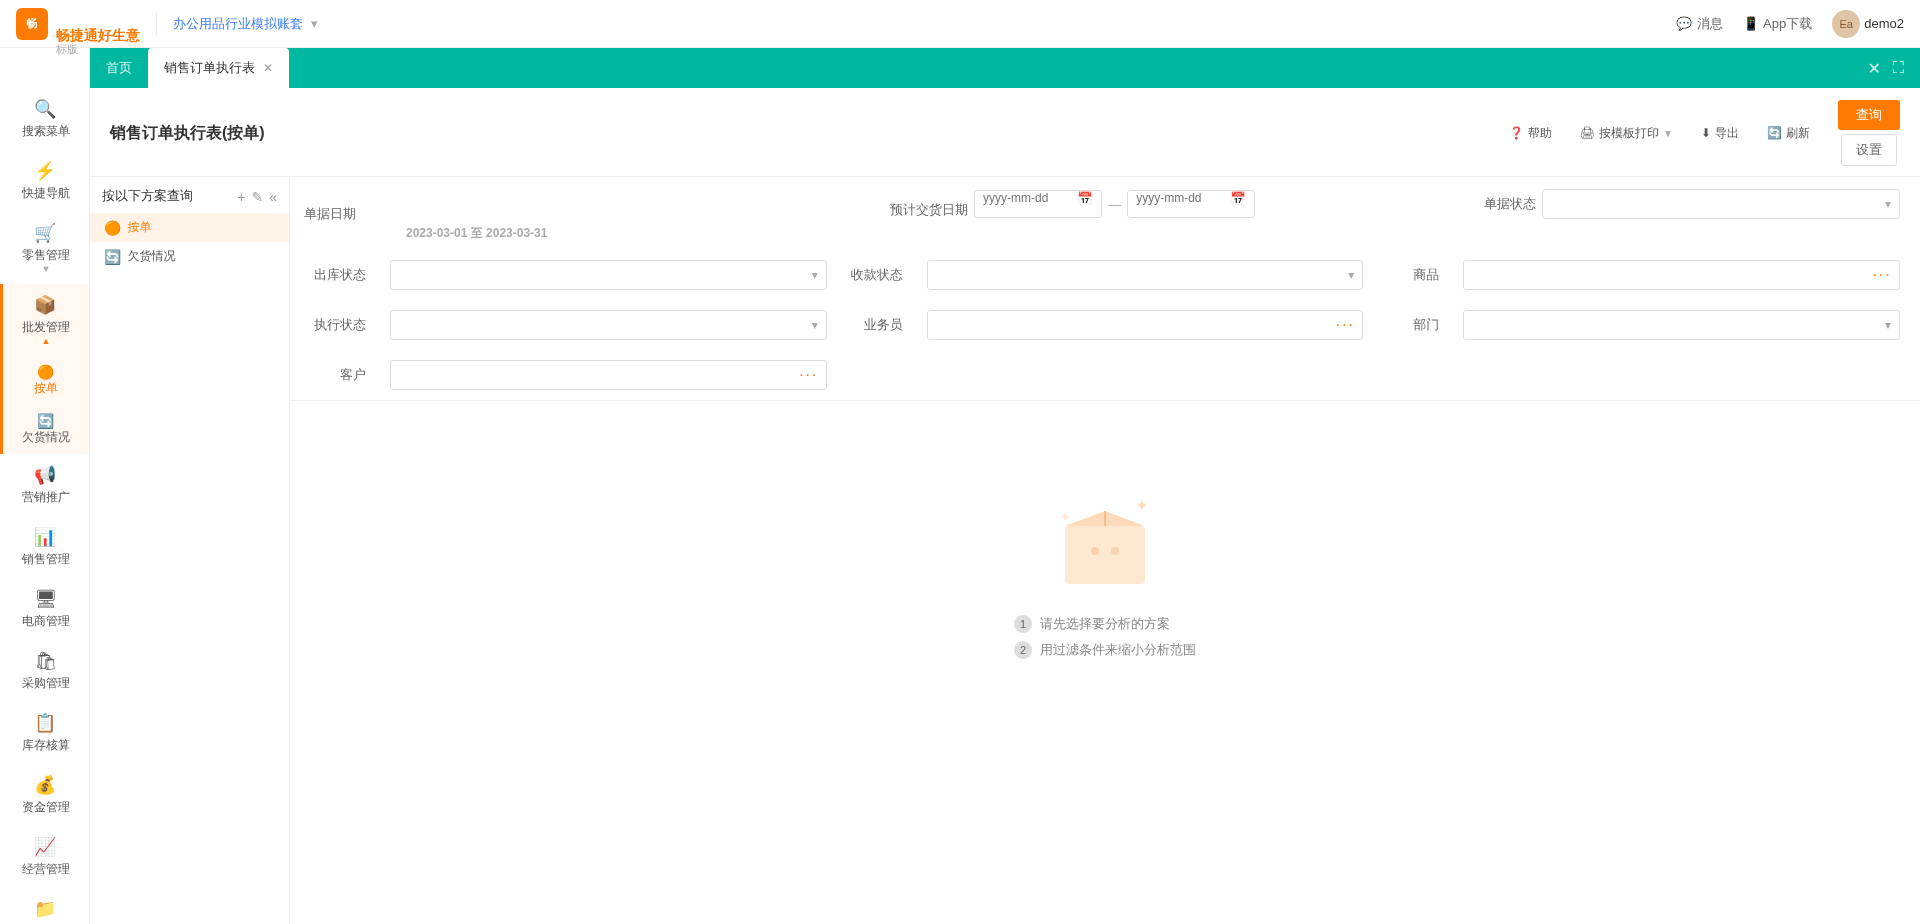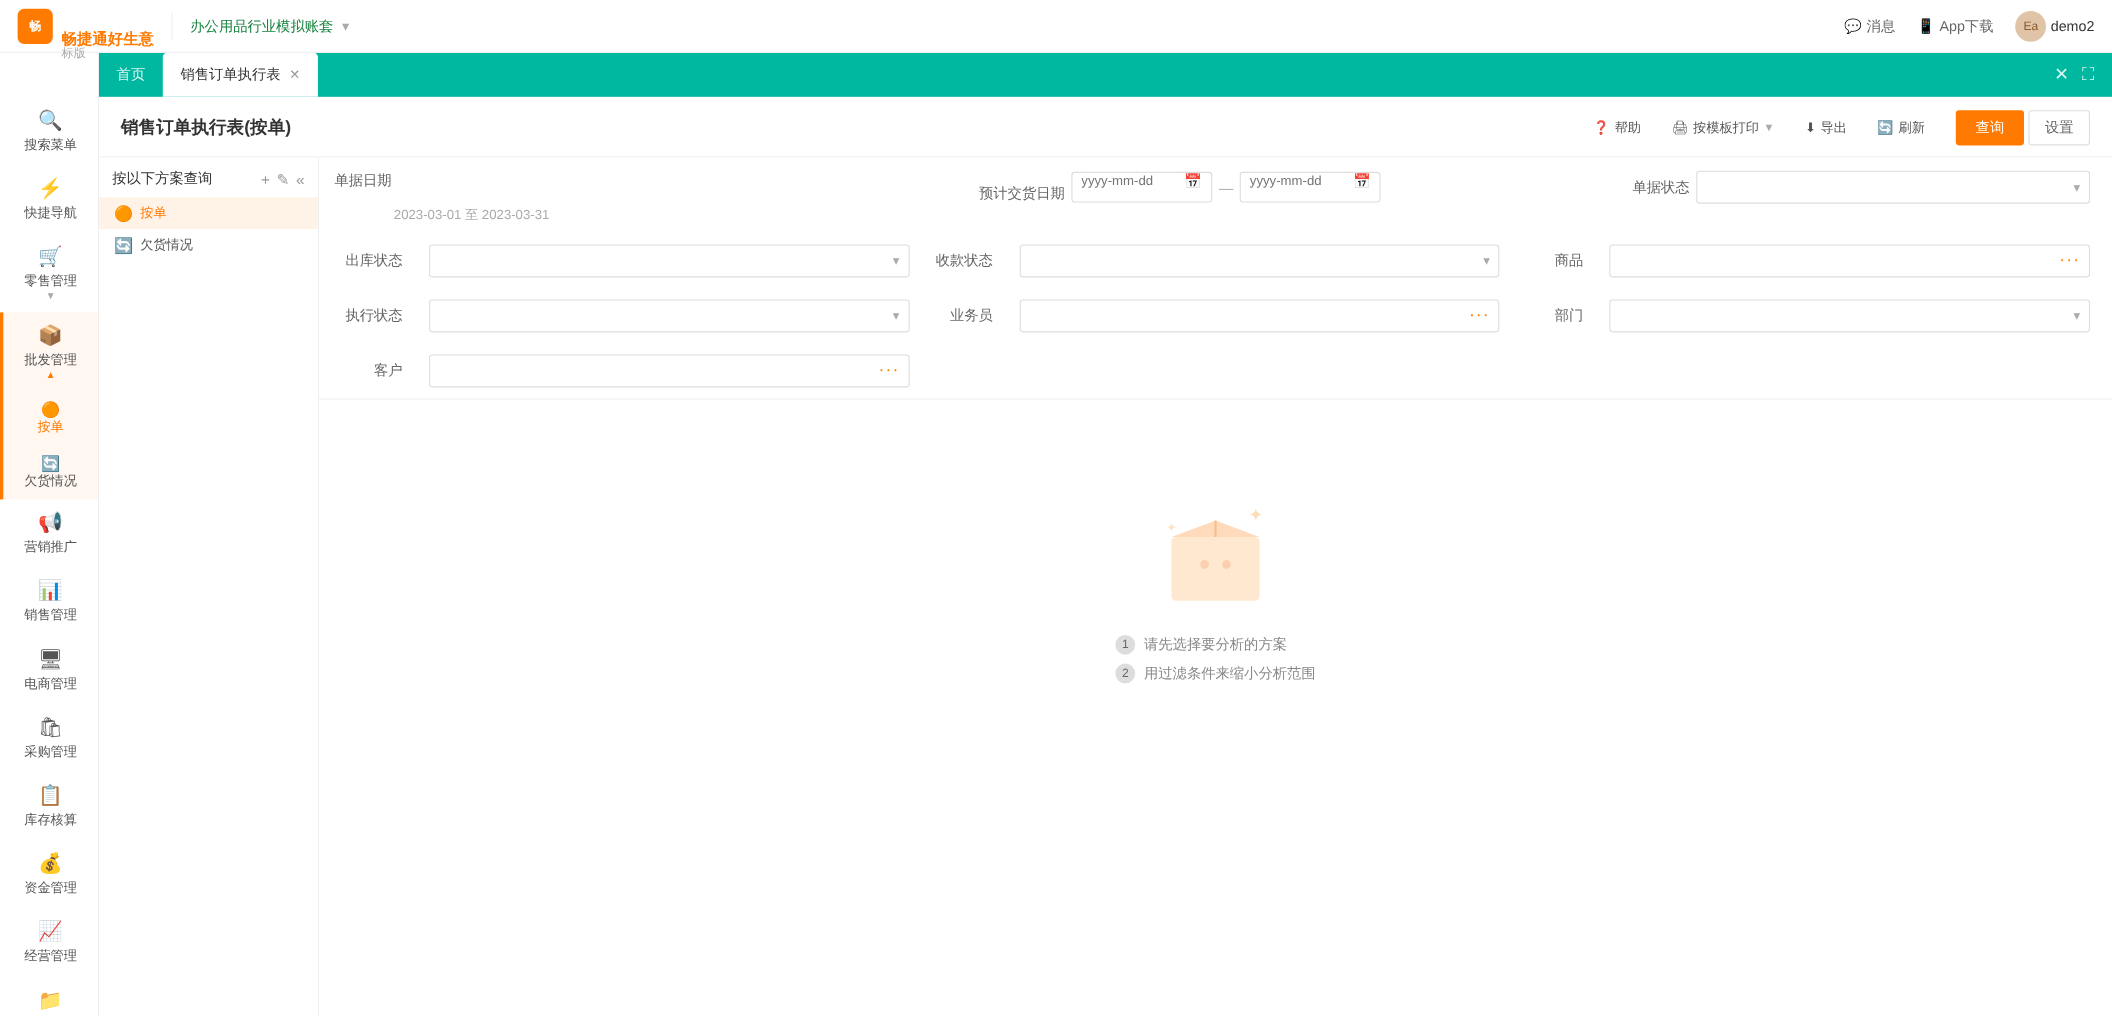--- a/index.html
+++ b/index.html
@@ -274,21 +274,21 @@
 <div class="top-header">
   <div class="top-header-left">
     <div class="logo-icon">
       <span>畅</span>
     </div>
     <div style="display:flex;flex-direction:column;line-height:1.2;margin-top:36px;">
       <span style="font-size:14px;font-weight:bold;color:#ff7a00;">畅捷通好生意</span>
       <span style="font-size:11px;color:#aaa;">标版</span>
     </div>
     <div style="width:1px;height:24px;background:#eee;margin:0 8px;"></div>
-    <span style="font-size:13px;color:#15803d;">办公用品行业模拟账套</span>
+    <span style="font-size:13px;color:#3b82f6;">办公用品行业模拟账套</span>
     <span style="color:#aaa;cursor:pointer;font-size:13px;">▾</span>
   </div>
   <div class="top-header-right">
     <div class="header-action">
       <span>💬</span>
       <span>消息</span>
     </div>
     <div class="header-action">
       <span>📱</span>
       <span>App下载</span>
@@ -399,21 +399,21 @@
             <span style="font-size:10px;color:#aaa;">▼</span>
           </div>
           <div class="page-action-btn">
             <span>⬇</span>
             <span>导出</span>
           </div>
           <div class="page-action-btn">
             <span>🔄</span>
             <span>刷新</span>
           </div>
-          <div style="display:flex;flex-direction:row;gap:4px;padding-left:8px;">
+          <div style="display:flex;flex-direction:column;gap:4px;padding-left:8px;align-items:center;">
             <button class="btn-query">查询</button>
             <button class="btn-setting">设置</button>
           </div>
         </div>
       </div>
     </div>
 
     <div class="content-area">
 
       <div class="left-panel">
@@ -434,21 +434,21 @@
           <span>欠货情况</span>
         </div>
       </div>
 
       <div class="right-panel">
 
         <div class="filter-section">
 
           <div style="display:flex;align-items:flex-start;gap:0;padding:12px 20px 0 10px;">
 
-            <div style="display:flex;align-items:center;gap:14px;flex:2;">
+            <div style="display:flex;align-items:center;gap:14px;flex:2;margin-top:16px;">
               <span class="filter-grid-label">单据日期</span>
             </div>
 
             <div style="display:flex;align-items:center;gap:6px;flex:2;margin-left:30px;">
               <span class="filter-grid-label" style="min-width:72px;margin-top:12px;">预计交货日期</span>
               <div class="date-input">
                 <input type="text" placeholder="yyyy-mm-dd" style="width: 90px; border: none; outline: none; font-size: 12px; color: rgb(170, 170, 170);">
                 <span style="color:#aaa;font-size:13px;">📅</span>
               </div>
               <span class="date-sep">—</span>
@@ -460,21 +460,21 @@
 
             <div style="display:flex;align-items:center;gap:6px;flex:1.5;margin-left:30px;">
               <span class="filter-grid-label">单据状态</span>
               <div class="filter-grid-control" style="flex:1;">
                 <span></span>
                 <span class="dropdown-arrow">▾</span>
               </div>
             </div>
           </div>
 
-          <div style="padding:2px 20px 8px 68px;font-size:12px;color:#aaa;">
+          <div style="padding:2px 20px 8px 116px;font-size:12px;color:#aaa;font-weight:bold;">
             <span>2023-03-01 至 2023-03-31</span>
           </div>
 
           <div class="filter-grid">
             <div class="filter-grid-item">
               <span class="filter-grid-label">出库状态</span>
               <div class="filter-grid-control">
                 <span></span>
                 <span class="dropdown-arrow">▾</span>
               </div>

